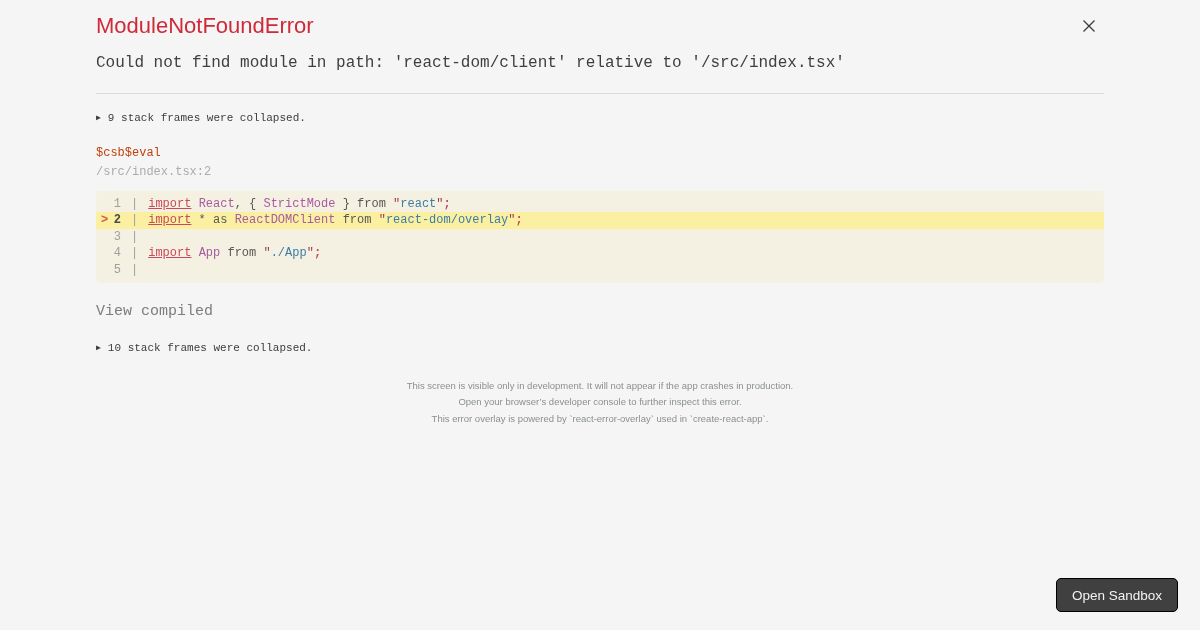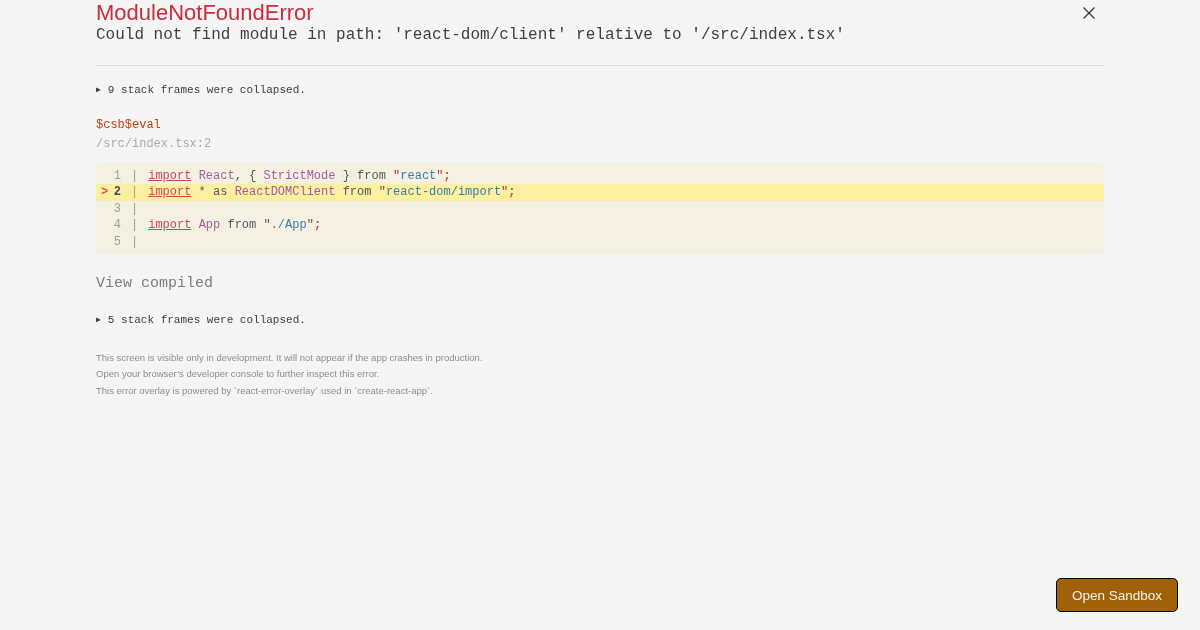--- a/index.html
+++ b/index.html
@@ -13,37 +13,39 @@
   }
   .mono { font-family: "Liberation Mono", "DejaVu Sans Mono", monospace; }
 
   .content { padding: 0 96px; }
 
   
   .header-row {
     display: flex;
     justify-content: space-between;
     align-items: flex-start;
+    padding-top: 13px;
   }
   .error-title {
     font-size: 22px;
     font-weight: 400;
     color: #ce2a39;
     line-height: 26px;
   }
   .close-btn {
     background: none;
     border: none;
     padding: 4px;
     margin-top: 2px;
     margin-right: 4px;
     cursor: pointer;
     line-height: 0;
   }
   .error-message {
+    margin-top: 15px;
     font-size: 16px;
     color: #3f3f3f;
     white-space: pre;
   }
   .divider {
     margin-top: 21px;
     border: none;
     border-top: 1px solid #dcdcdc;
   }
 
@@ -120,30 +122,31 @@
     color: #7d7d7d;
     cursor: pointer;
   }
 
   
   .footer-note {
     margin-top: 24px;
     font-size: 9.5px;
     line-height: 16.4px;
     color: #8a8f92;
+    text-align: center;
   }
 
   
   .open-sandbox-btn {
     position: absolute;
     right: 22px;
     bottom: 18px;
     height: 34px;
     padding: 0 15px;
-    background: #a16207;
+    background: #404040;
     color: #f2f2f2;
     font-family: "Liberation Sans", sans-serif;
     font-size: 13.5px;
     border: 1px solid #000;
     border-radius: 5px;
     cursor: pointer;
   }
 </style>
 </head>
 <body>
@@ -167,31 +170,31 @@
   <div class="collapsed-row collapsed-top mono">
     <span class="tri">▶</span>
     <span>9 stack frames were collapsed.</span>
   </div>
 
   <div class="frame-name mono">$csb$eval</div>
   <div class="frame-location mono">/src/index.tsx:2</div>
 
   <div class="code-block">
       <div class="code-line"><span class="marker"> </span><span class="num">1</span><span class="pipe">|</span><span><span class="t-kw">import</span><span class="t-pl"> </span><span class="t-id">React</span><span class="t-pl">, { </span><span class="t-id">StrictMode</span><span class="t-pl"> } from </span><span class="t-qt">"</span><span class="t-st">react</span><span class="t-qt">"</span><span class="t-sc">;</span></span></div>
-      <div class="code-line active"><span class="marker">&gt;</span><span class="num">2</span><span class="pipe">|</span><span><span class="t-kw">import</span><span class="t-pl"> * as </span><span class="t-id">ReactDOMClient</span><span class="t-pl"> from </span><span class="t-qt">"</span><span class="t-st">react-dom/import</span><span class="t-qt">"</span><span class="t-sc">;</span></span></div>
+      <div class="code-line active"><span class="marker">&gt;</span><span class="num">2</span><span class="pipe">|</span><span><span class="t-kw">import</span><span class="t-pl"> * as </span><span class="t-id">ReactDOMClient</span><span class="t-pl"> from </span><span class="t-qt">"</span><span class="t-st">react-dom/overlay</span><span class="t-qt">"</span><span class="t-sc">;</span></span></div>
       <div class="code-line"><span class="marker"> </span><span class="num">3</span><span class="pipe">|</span><span></span></div>
       <div class="code-line"><span class="marker"> </span><span class="num">4</span><span class="pipe">|</span><span><span class="t-kw">import</span><span class="t-pl"> </span><span class="t-id">App</span><span class="t-pl"> from </span><span class="t-qt">"</span><span class="t-st">./App</span><span class="t-qt">"</span><span class="t-sc">;</span></span></div>
       <div class="code-line"><span class="marker"> </span><span class="num">5</span><span class="pipe">|</span><span></span></div>
     </div>
 
   <a class="view-compiled mono">View compiled</a>
 
   <div class="collapsed-row collapsed-bottom mono">
     <span class="tri">▶</span>
-    <span>5 stack frames were collapsed.</span>
+    <span>10 stack frames were collapsed.</span>
   </div>
 
   <div class="footer-note">
       <div>This screen is visible only in development. It will not appear if the app crashes in production.</div>
       <div>Open your browser’s developer console to further inspect this error.</div>
       <div>This error overlay is powered by `react-error-overlay` used in `create-react-app`.</div>
     </div>
 
 </div>
 

